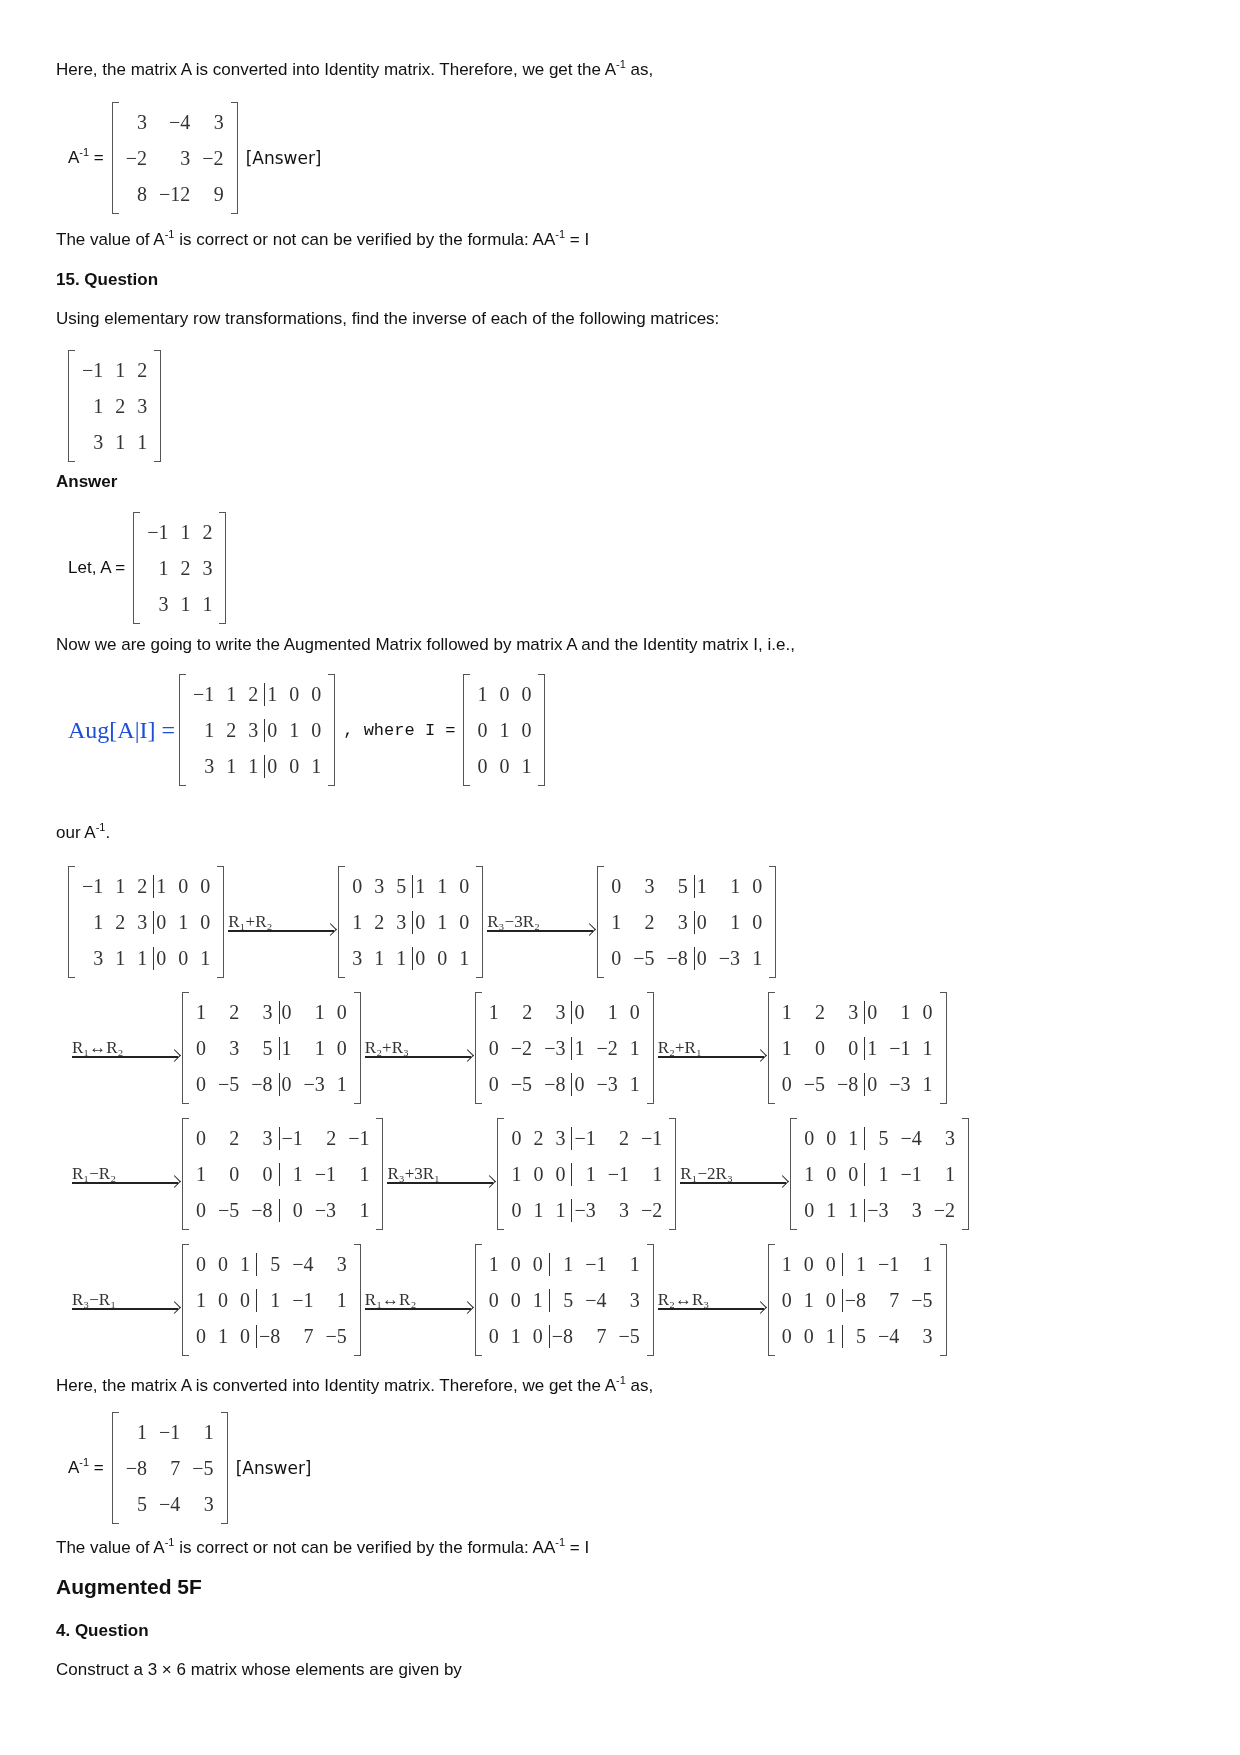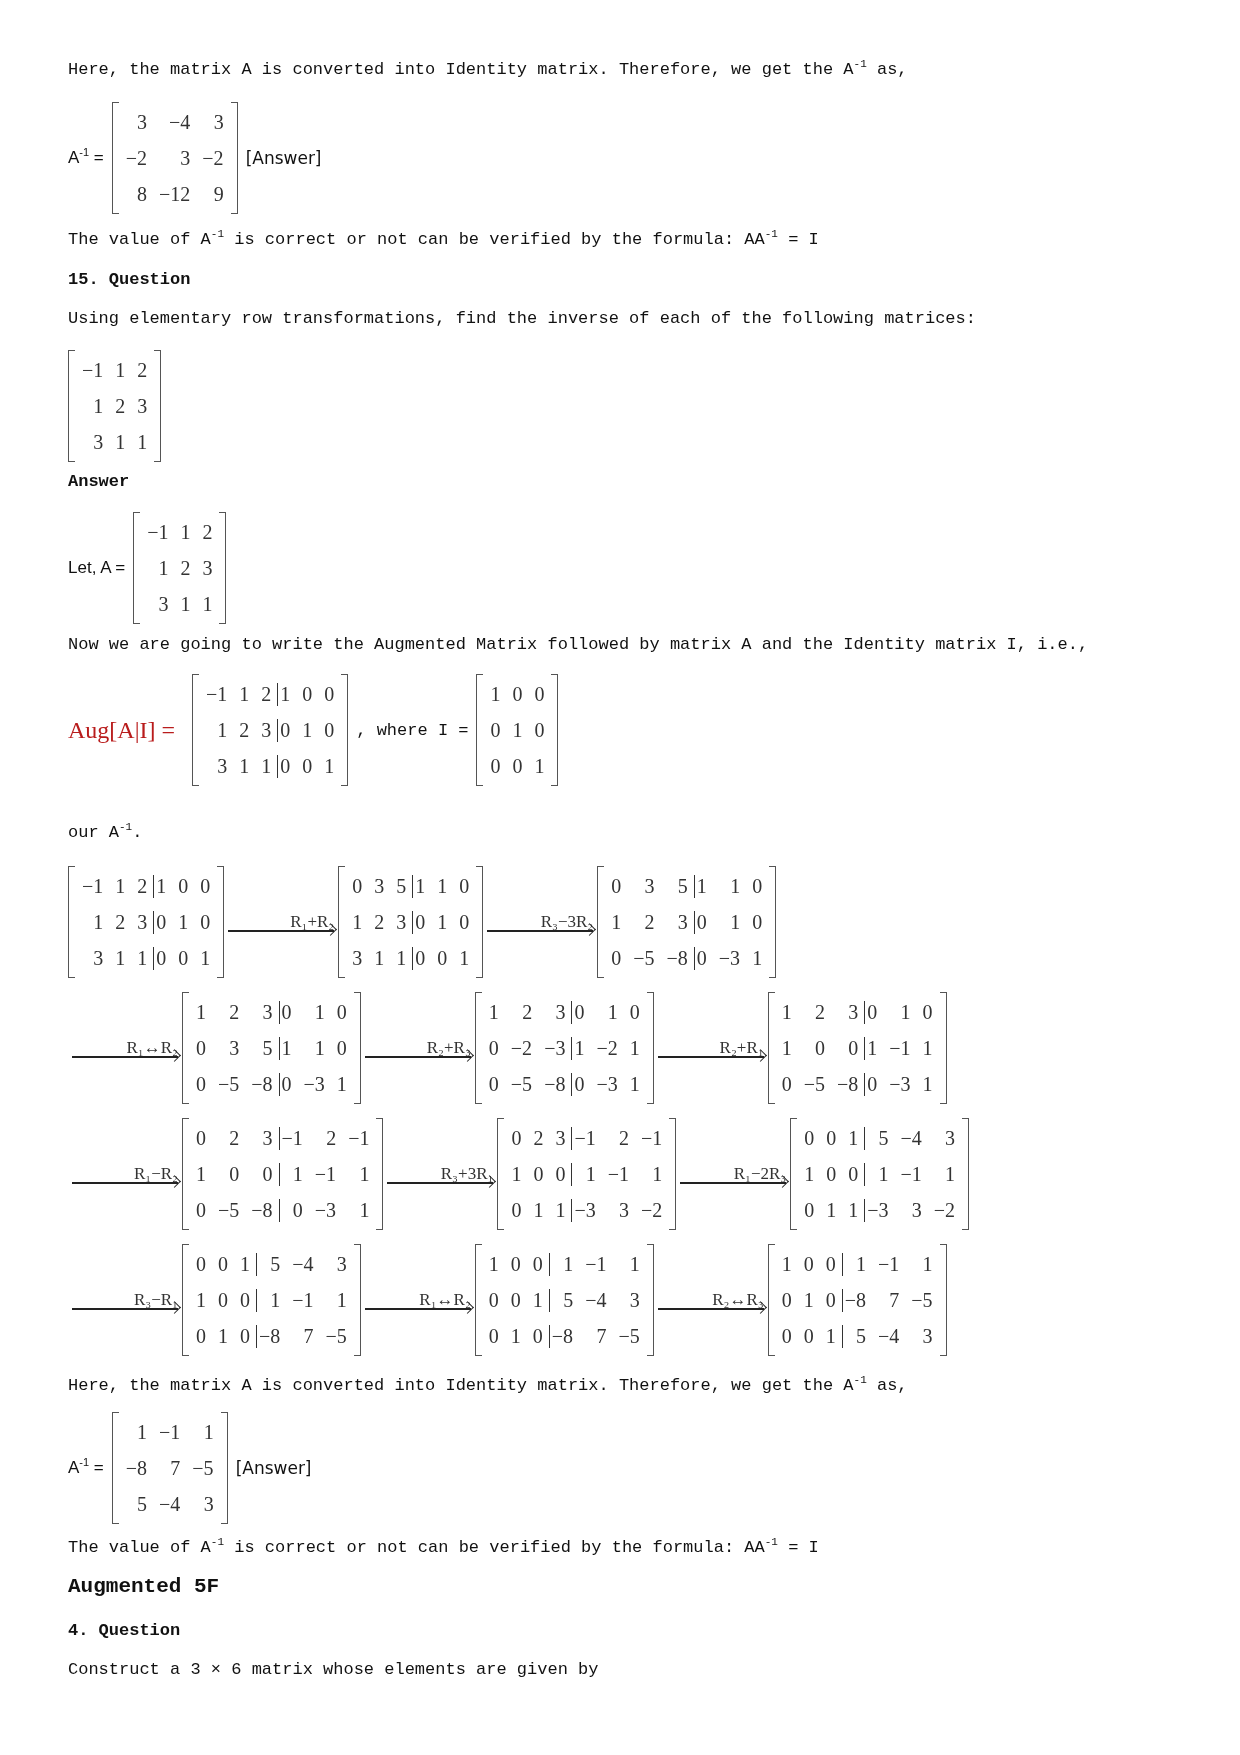--- a/index.html
+++ b/index.html
@@ -1,41 +1,41 @@
 <!DOCTYPE html>
 <html><head>
 <meta charset="utf-8">
 <style>
   html, body { margin: 0; padding: 0; background: #ffffff; }
   body { width: 1240px; height: 1755px; position: relative; overflow: hidden; color: #111; }
-  .para { position: absolute; left: 68px; font-family: Liberation Mono, monospace; font-size: 17px; line-height: 24px; }
+  .para { position: absolute; left: 56px; font-family: Liberation Sans, sans-serif; font-size: 17px; line-height: 24px; }
   .bold { font-weight: bold; }
   .h-ex { font-size: 21px; font-weight: bold; }
   sup { font-size: 11px; vertical-align: 7px; line-height: 0; }
 
   
   .mrow { display: flex; align-items: center; position: absolute; }
   .matrix { display: inline-flex; position: relative; padding: 2px 8px; font-family: "Liberation Serif", "DejaVu Serif", serif; font-size: 20px; color: #333; }
   .matrix::before, .matrix::after {
     content: ""; position: absolute; top: 0; bottom: 0; width: 6px;
     border-top: 1.5px solid #555; border-bottom: 1.5px solid #555;
   }
   .matrix::before { left: 0; border-left: 1.5px solid #555; }
   .matrix::after { right: 0; border-right: 1.5px solid #555; }
   .mgrid { display: grid; grid-auto-rows: 36px; align-items: center; }
   .cell { text-align: right; padding: 0 6px; }
   .cell.sep { border-left: 1.5px solid #333; padding-left: 2px; }
   .label-left { font-family: Liberation Sans, sans-serif; font-size: 17px; margin-right: 8px; }
   .label-right { font-family: "DejaVu Sans", sans-serif; font-size: 17px; margin-left: 8px; }
 
-  .arrow { display: inline-flex; flex-direction: column; align-items: flex-end; justify-content: center; margin: 0 4px; width: 106px; }
+  .arrow { display: inline-flex; flex-direction: column; align-items: flex-start; justify-content: center; margin: 0 4px; width: 106px; }
   .arrow .op { font-family: "Liberation Serif", "DejaVu Serif", serif; font-size: 17px; color: #333; margin-bottom: -2px; }
   .arrow .shaft { width: 100%; height: 1.5px; background: #222; position: relative; }
   .arrow .shaft::after { content: ""; position: absolute; right: -1px; top: -5px; width: 8px; height: 8px; border-right: 1.5px solid #222; border-top: 1.5px solid #222; transform: rotate(45deg); }
-  .aug-label { font-family: "Liberation Serif", "DejaVu Serif", serif; font-size: 24px; color: #b91c1c; margin-right: 17px; }
+  .aug-label { font-family: "Liberation Serif", "DejaVu Serif", serif; font-size: 24px; color: #1d4ed8; margin-right: 4px; }
   .where { font-family: Liberation Mono, monospace; font-size: 17px; margin: 0 8px; }
 </style>
 </head>
 <body>
 
 <div class="para" style="top:58px;">
   <span>Here, the matrix A is converted into Identity matrix. Therefore, we get the A</span><sup>-1</sup><span> as,</span>
 </div>
 
 <div class="mrow" style="top:102px; left:68px;">

